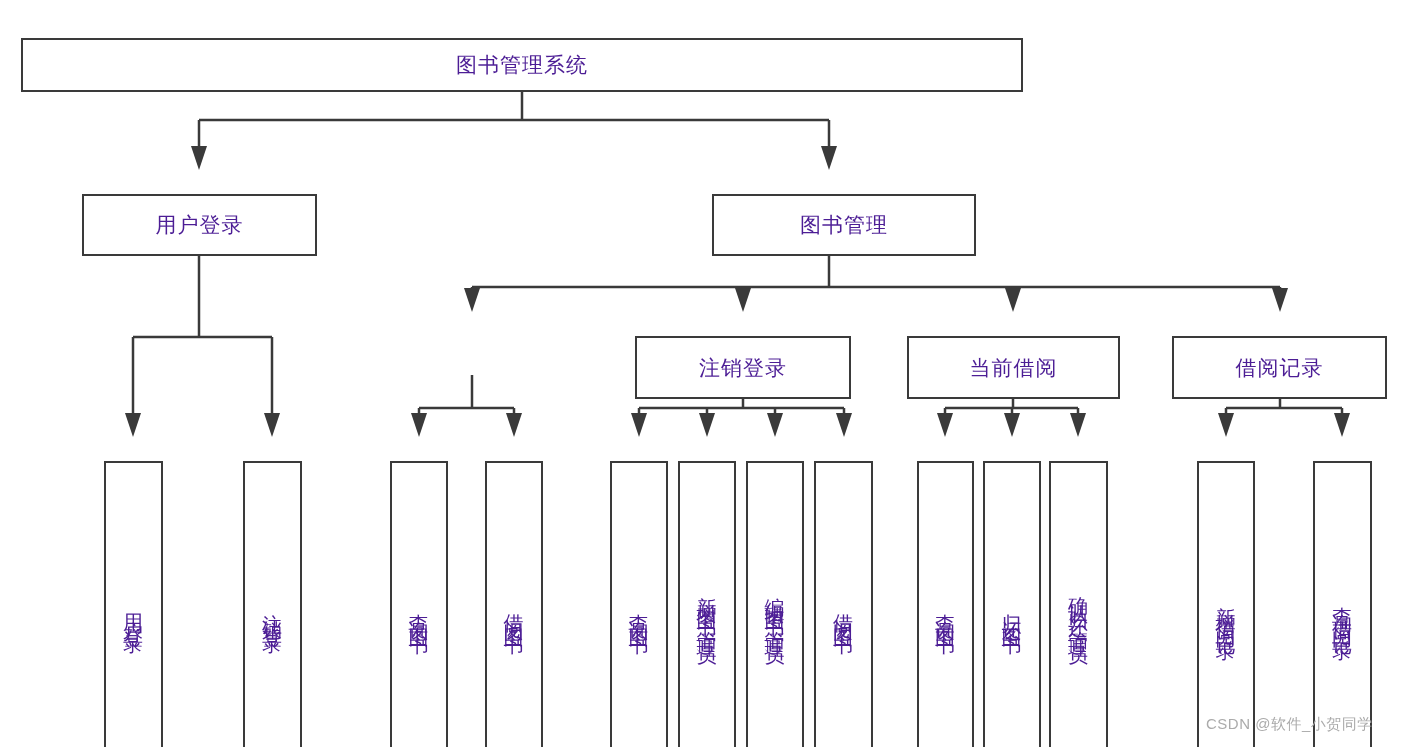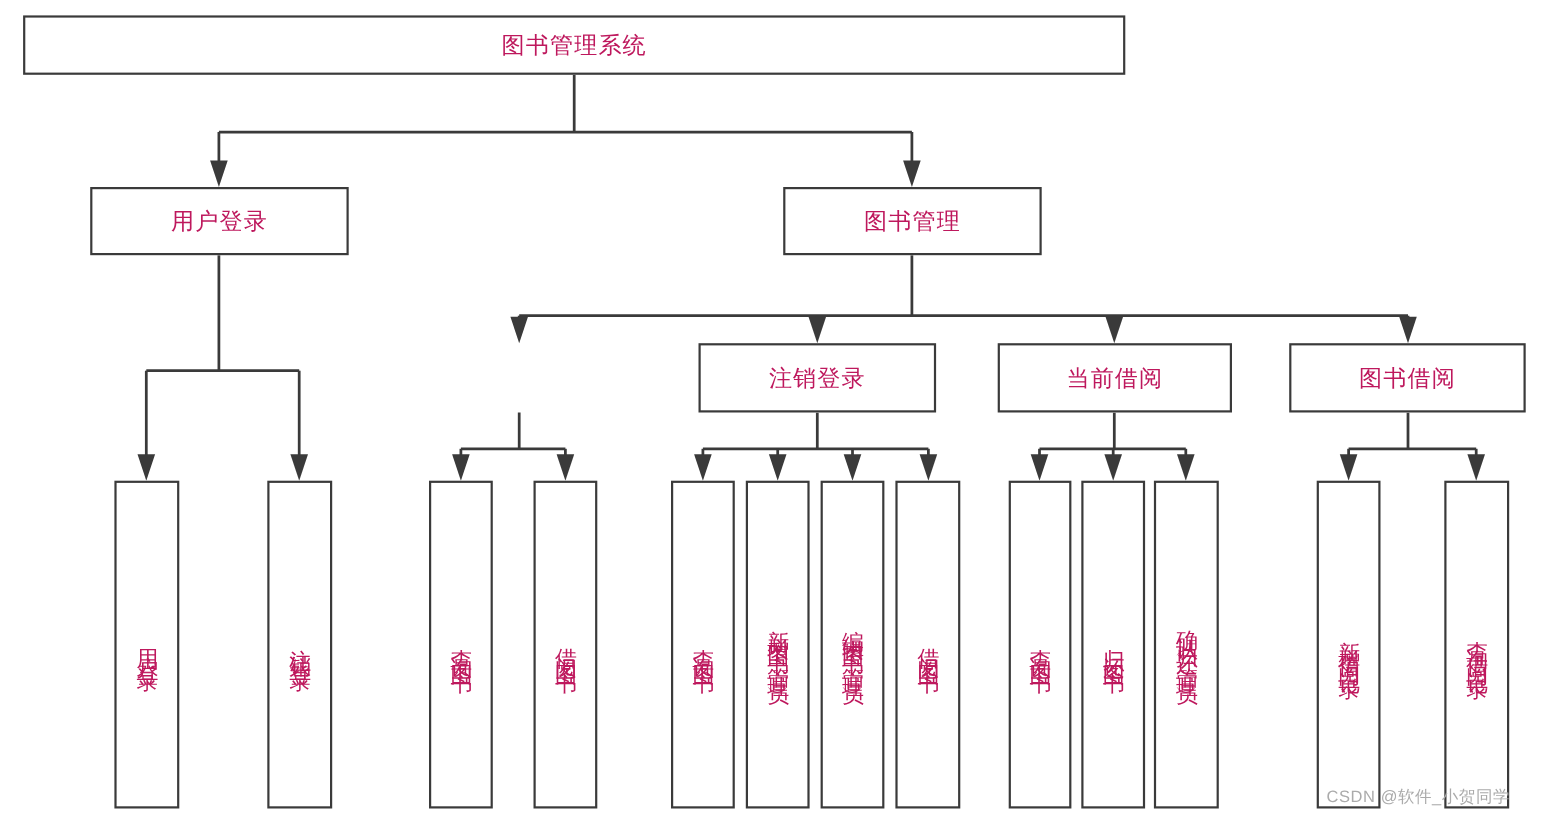--- a/index.html
+++ b/index.html
@@ -10,25 +10,26 @@
     font-family:"Liberation Sans", sans-serif;
     overflow:hidden;
   }
   .connectors{position:absolute;left:0;top:0;z-index:1;}
   .node{
     position:absolute;
     box-sizing:border-box;
     border:2.5px solid #3a3a3a;
     background:#ffffff;
     display:flex;align-items:center;justify-content:center;
-    color:#be185d;
+    color:#4c1d95;
     font-size:21px;
     letter-spacing:1px;
     z-index:2;
     text-align:left;
+    margin-top:24px;
   }
   .vnode{
     writing-mode:vertical-rl;
     text-orientation:mixed;
     font-size:20px;
     letter-spacing:7px;
     line-height:1;
     padding-top:4px;
   }
   .watermark{
@@ -109,25 +110,25 @@
       <polygon points="1004,413 1020,413 1012,437"></polygon>
       <polygon points="1070,413 1086,413 1078,437"></polygon>
       <polygon points="1218,413 1234,413 1226,437"></polygon>
       <polygon points="1334,413 1350,413 1342,437"></polygon>
     </g>
   </svg>
 
   <div class="node" style="left:21px;top:14px;width:1002px;height:54px;">图书管理系统</div>
 
   <div class="node" style="left:82px;top:170px;width:235px;height:62px;">用户登录</div>
-  <div class="node" style="left:712px;top:170px;width:235px;height:62px;">图书管理</div>
+  <div class="node" style="left:712px;top:170px;width:264px;height:62px;">图书管理</div>
 
   <div class="node" style="left:635px;top:312px;width:216px;height:63px;">注销登录</div>
   <div class="node" style="left:907px;top:312px;width:213px;height:63px;">当前借阅</div>
-  <div class="node" style="left:1172px;top:312px;width:215px;height:63px;">图书借阅</div>
+  <div class="node" style="left:1172px;top:312px;width:215px;height:63px;">借阅记录</div>
 
   <div class="node vnode" style="left:104px;top:437px;width:59px;height:298px;">用户登录</div>
   <div class="node vnode" style="left:243px;top:437px;width:59px;height:298px;">注销登录</div>
 
   <div class="node vnode" style="left:390px;top:437px;width:58px;height:298px;">查询图书</div>
   <div class="node vnode" style="left:485px;top:437px;width:58px;height:298px;">借阅图书</div>
 
   <div class="node vnode" style="left:610px;top:437px;width:58px;height:298px;">查询图书</div>
   <div class="node vnode" style="left:678px;top:437px;width:58px;height:298px;">新增图书（管理员）</div>
   <div class="node vnode" style="left:746px;top:437px;width:58px;height:298px;">编辑图书（管理员）</div>

